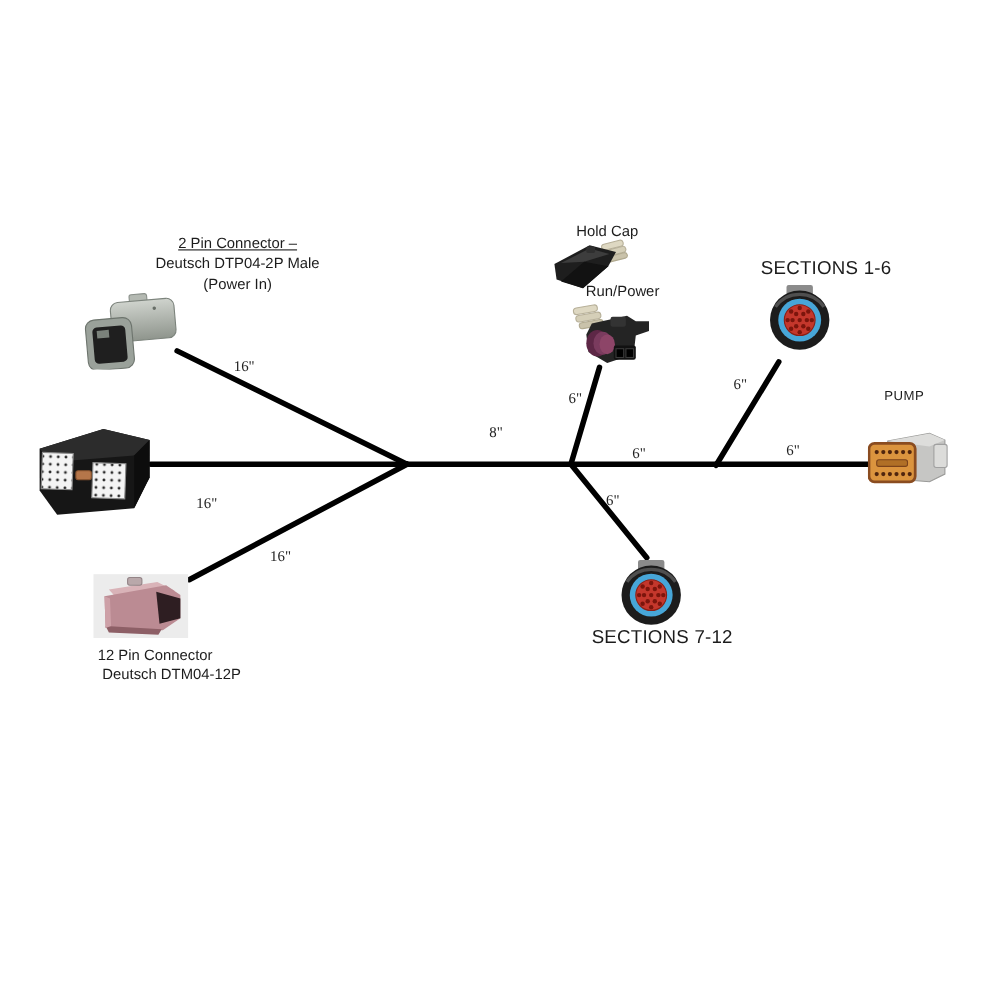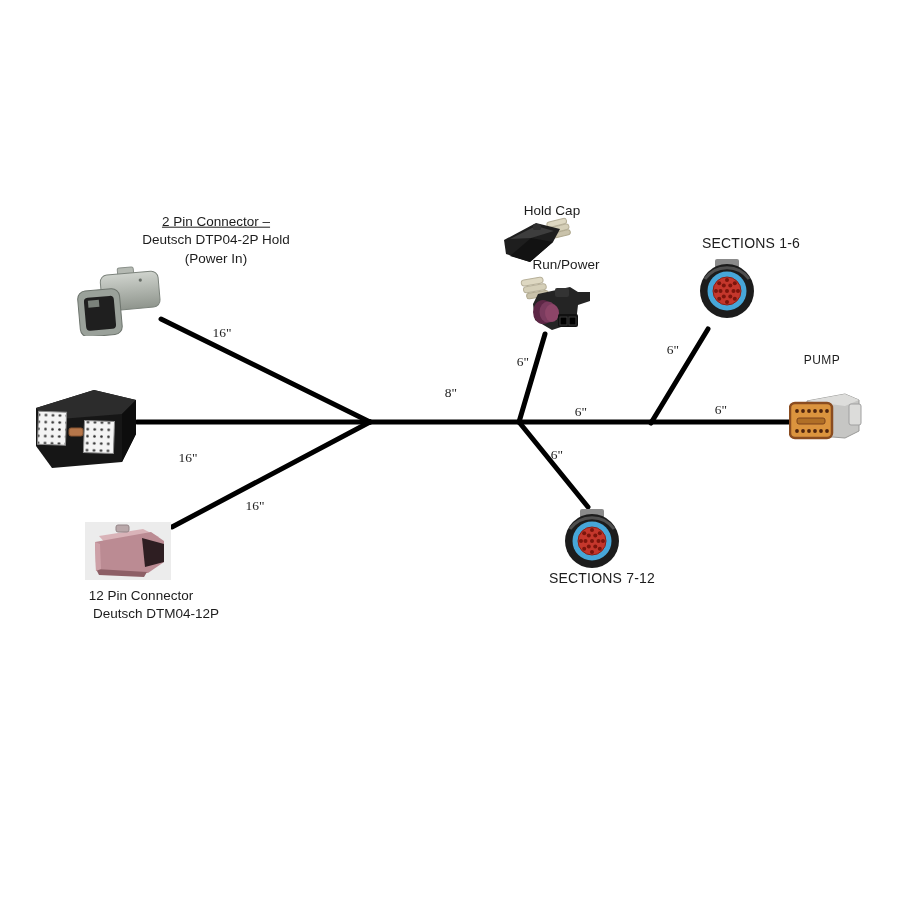--- a/index.html
+++ b/index.html
@@ -23,21 +23,21 @@
     color: #1c1c1c;
   }
   .dim {
     position: absolute;
     transform: translate(-50%, -50%);
     font-family: "Liberation Serif", serif;
     font-size: 13.5px;
     color: #222;
     white-space: nowrap;
   }
-  .caps { font-size: 14px; letter-spacing: 0.2px; }
+  .caps { font-size: 17px; letter-spacing: 0.2px; }
   .pumpcaps { font-size: 12px; letter-spacing: 0.4px; }
   .conn { position: absolute; }
   .photo-bg { background: #ececec; }
 </style>
 </head>
 <body>
 
 <div class="canvas">
 
   <svg class="wires" width="900" height="900" viewBox="0 0 900 900">
@@ -58,21 +58,21 @@
   <div class="dim" style="left:188px; top:458px;">16"</div>
   <div class="dim" style="left:255px; top:506px;">16"</div>
   <div class="dim" style="left:451px; top:393px;">8"</div>
   <div class="dim" style="left:523px; top:362px;">6"</div>
   <div class="dim" style="left:581px; top:412px;">6"</div>
   <div class="dim" style="left:673px; top:350px;">6"</div>
   <div class="dim" style="left:721px; top:410px;">6"</div>
   <div class="dim" style="left:557px; top:455px;">6"</div>
 
   <div class="lbl" style="left:216px; top:222px;text-decoration:underline;">2 Pin Connector –</div>
-  <div class="lbl" style="left:216px; top:240px;">Deutsch DTP04-2P Hold</div>
+  <div class="lbl" style="left:216px; top:240px;">Deutsch DTP04-2P Male</div>
   <div class="lbl" style="left:216px; top:259px;">(Power In)</div>
 
   <div class="lbl" style="left:552px; top:211px;">Hold Cap</div>
   <div class="lbl" style="left:566px; top:265px;">Run/Power</div>
   <div class="lbl caps" style="left:751px; top:244px;">SECTIONS 1-6</div>
   <div class="lbl pumpcaps" style="left:822px; top:360px;">PUMP</div>
   <div class="lbl caps" style="left:602px; top:579px;">SECTIONS 7-12</div>
 
   <div class="lbl" style="left:141px; top:596px;">12 Pin Connector</div>
   <div class="lbl" style="left:156px; top:614px;">Deutsch DTM04-12P</div>

